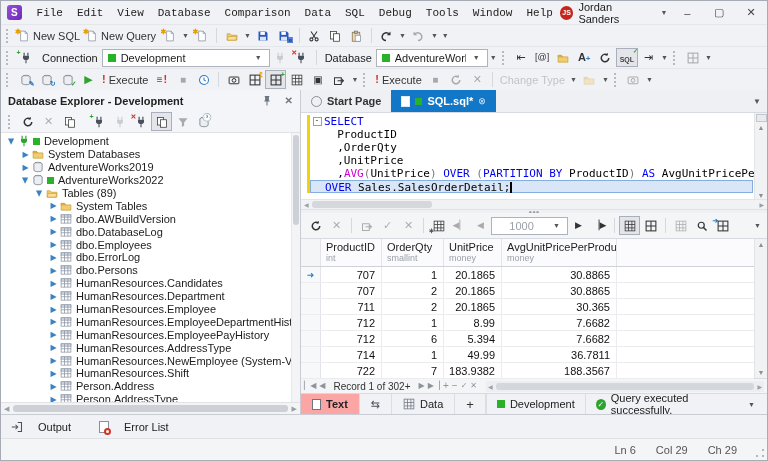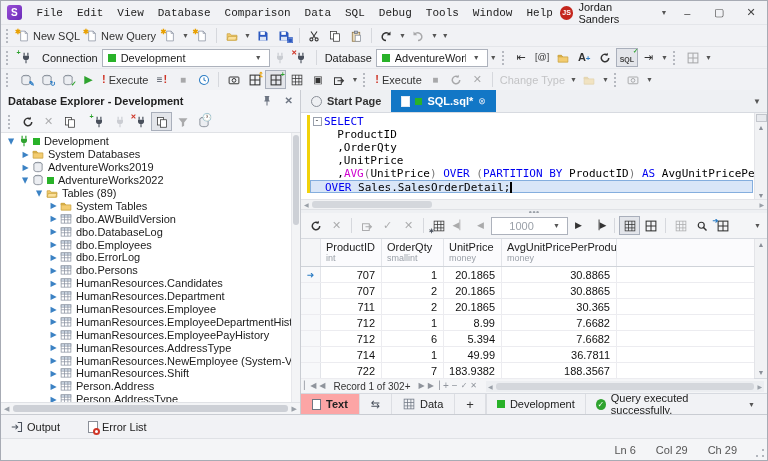--- a/index.html
+++ b/index.html
@@ -100,21 +100,21 @@
 .rhthumb{height:7px;flex:1;background:#d4d7dc;border-radius:3px;margin:0 3px;}
 
 
 .btabs{height:21px;flex:0 0 21px;display:flex;align-items:stretch;background:#f1f2f5;border-top:1px solid #d7dae0;}
 .btab{display:flex;align-items:center;gap:5px;padding:0 11px;border-right:1px solid #dcdee3;color:#222;}
 .btab.active{background:#fca5a5;}
 .bstatus{margin-left:auto;display:flex;align-items:stretch;}
 .bitem{display:flex;align-items:center;gap:5px;padding:0 10px;border-left:1px solid #dcdee3;}
 .chk{width:11px;height:11px;border-radius:50%;background:#2fa32f;color:#fff;font-size:8px;display:flex;align-items:center;justify-content:center;}
 .obar{height:24px;flex:0 0 24px;background:#f1f2f5;border-top:1px solid #c9ccd2;display:flex;align-items:center;padding:0 10px;gap:28px;}
-.otab{display:flex;align-items:flex-end;gap:4px;color:#222;}
+.otab{display:flex;align-items:flex-end;gap:15px;color:#222;}
 .errdoc{position:relative;width:10px;height:12px;border:1px solid #8a8f98;background:#fff;}
 .errdot{position:absolute;right:-3px;bottom:-3px;width:7px;height:7px;border-radius:50%;background:#fff;border:2px solid #cf3527;}
 .sbar{height:22px;flex:0 0 22px;background:#f4f5f7;border-top:1px solid #dfe1e5;display:flex;align-items:center;justify-content:flex-end;gap:20px;padding-right:30px;color:#555;position:relative;}
 .rgrip{position:absolute;right:3px;bottom:3px;width:8px;height:8px;background:
  radial-gradient(circle at 7px 1px,#b2b6bd 1px,transparent 1.3px),
  radial-gradient(circle at 7px 7px,#b2b6bd 1px,transparent 1.3px),
  radial-gradient(circle at 1px 7px,#b2b6bd 1px,transparent 1.3px);}
 </style>
 </head>
 <body>

